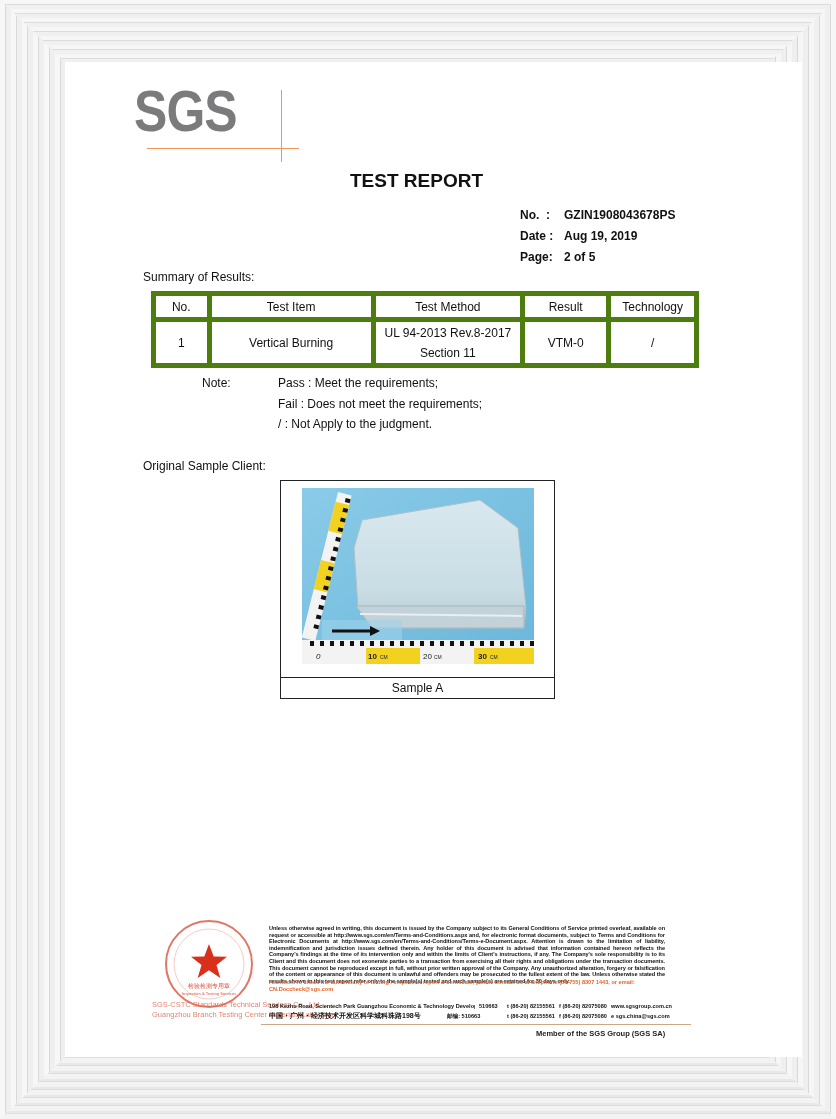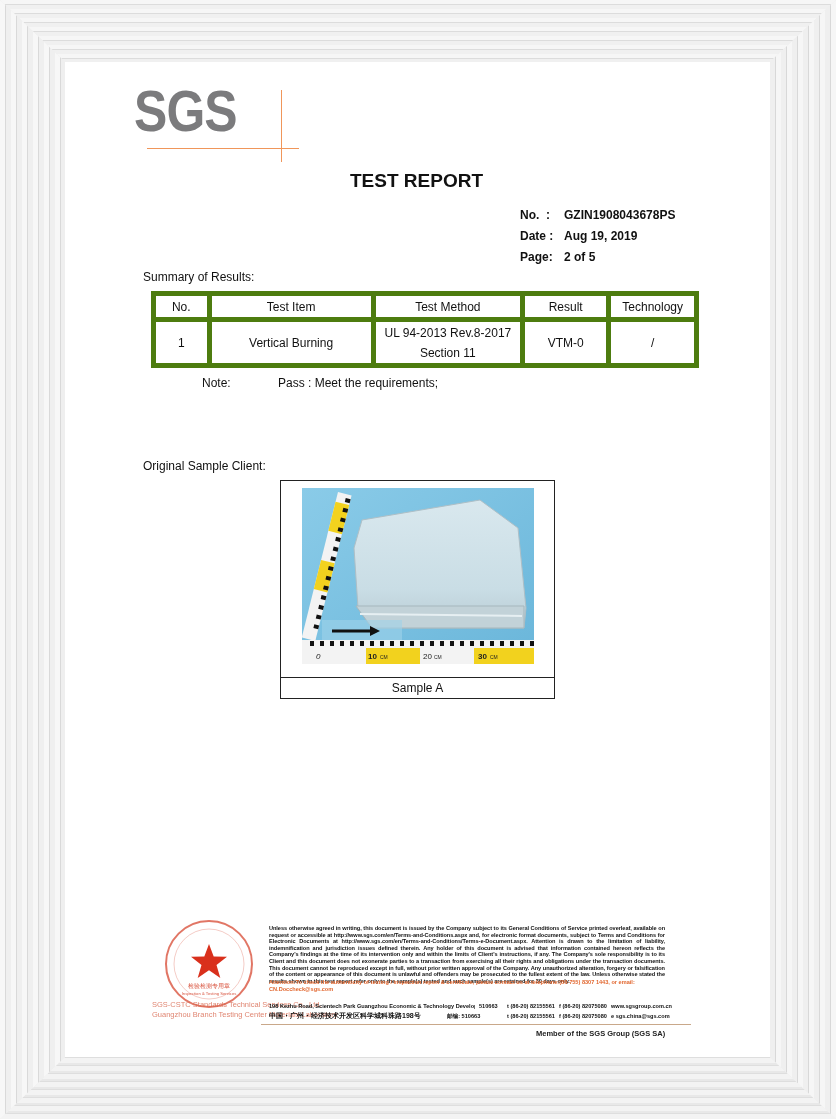--- a/index.html
+++ b/index.html
@@ -42,20 +42,21 @@
     background:
       repeating-linear-gradient(90deg, #efefef 0 5px, #d8d8d8 5px 6px, #f6f6f6 6px 11px),
       #eee;
     clip-path: polygon(0 62px, 66px 0, 66px 1119px, 0 1057px);
   }
 
   
   .page {
     position: absolute; left: 65px; top: 62px; width: 705px; height: 995px;
     background: #fff;
+    padding-left: 32px;
   }
   .abs { position: absolute; }
 
   
   .logo { left: 56px; top: 16px; width: 170px; height: 74px; }
   .logo-text {
     position: absolute; left: 13px; top: 4px;
     font-family: "Liberation Sans", sans-serif; font-weight: bold;
     font-size: 58px; letter-spacing: -1px; color: #7b7b7d;
     transform: scaleX(0.86); transform-origin: left top; line-height: 1;
@@ -175,20 +176,28 @@
         <td>VTM-0</td>
         <td>/</td>
       </tr>
     </tbody>
   </table>
 
   <div class="abs notes">
     <div class="note-row">
       <span class="note-label">Note:</span>
       <span>Pass : Meet the requirements;</span>
+    </div>
+    <div class="note-row">
+      <span class="note-label"></span>
+      <span>Fail : Does not meet the requirements;</span>
+    </div>
+    <div class="note-row">
+      <span class="note-label"></span>
+      <span>/ : Not Apply to the judgment.</span>
     </div>
   </div>
 
   <div class="abs photo-label">Original Sample Client:</div>
   <div class="abs photo-box">
     <div class="photo-img-area">
       <div class="photo">
         <svg width="232" height="176" viewBox="0 0 232 176">
           <defs>
             <linearGradient id="bg" x1="0" y1="0" x2="1" y2="1">

